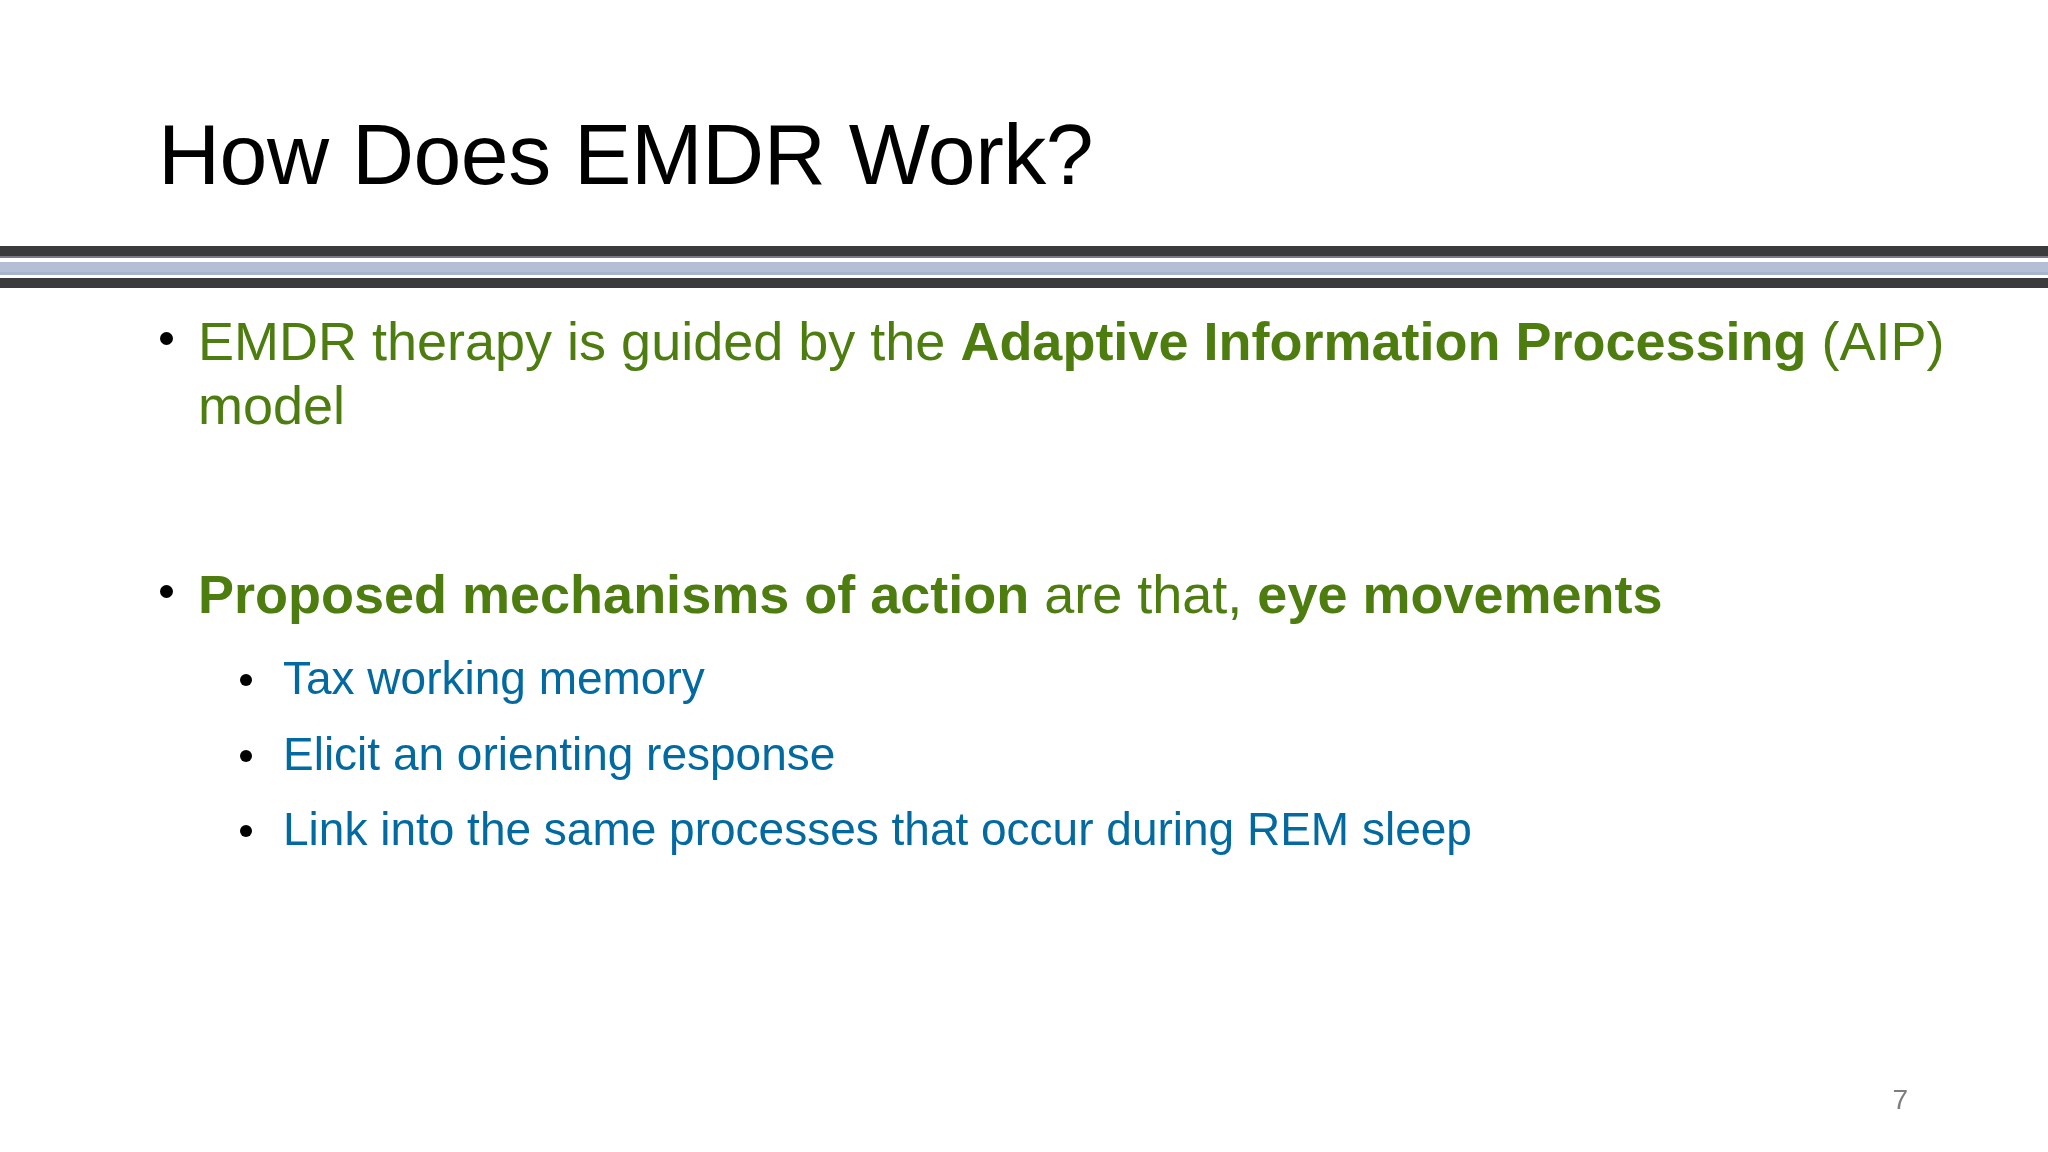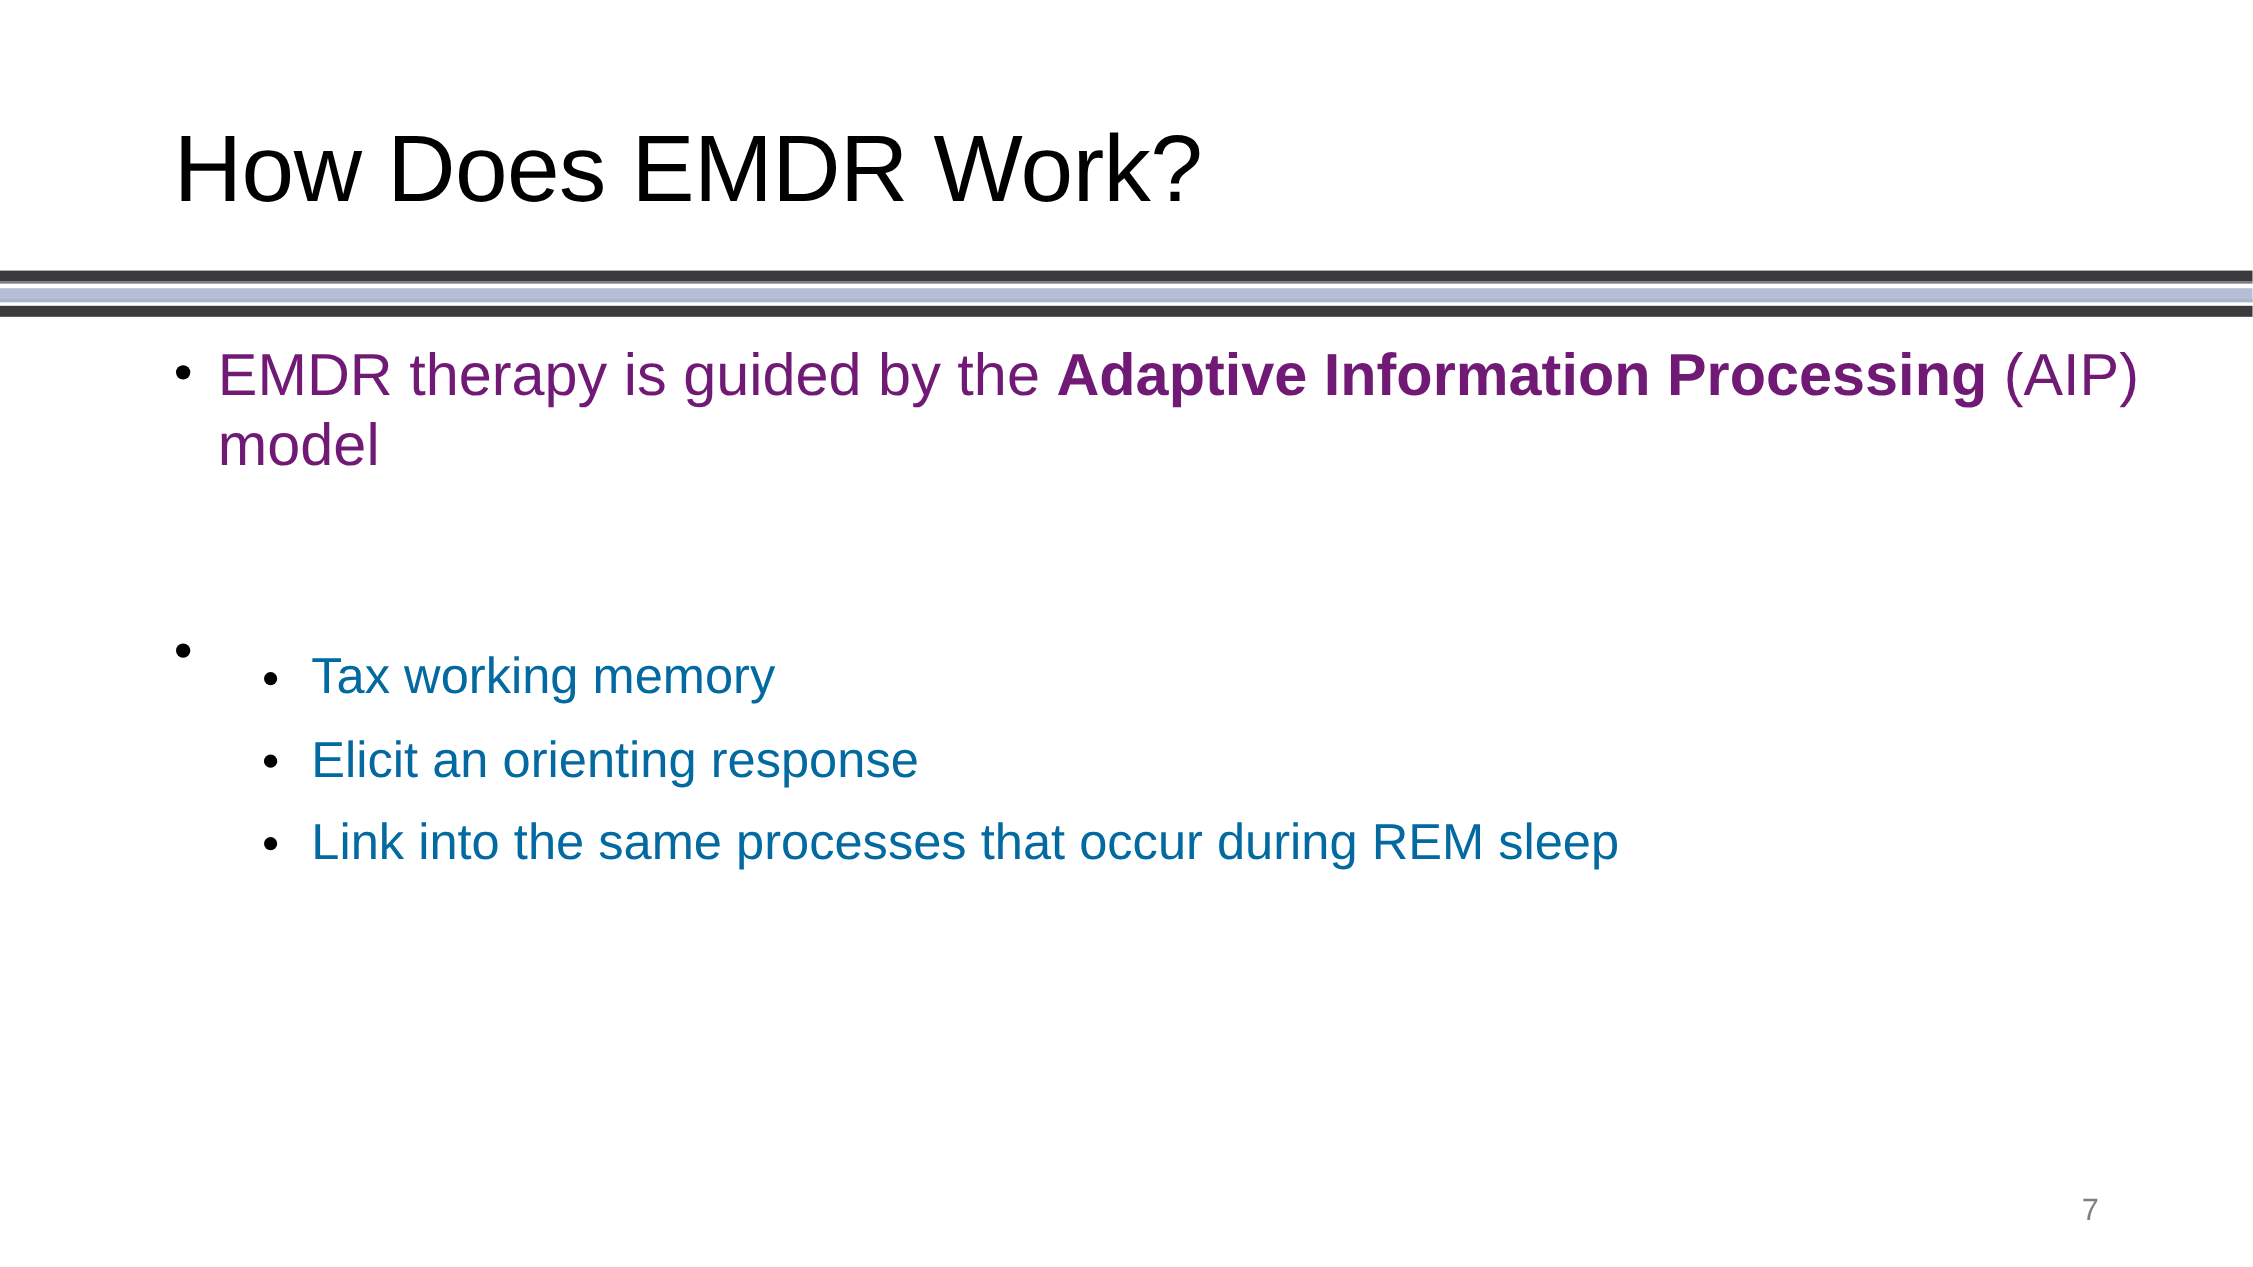--- a/index.html
+++ b/index.html
@@ -90,21 +90,21 @@
     left: 152px;
     top: 310px;
     width: 1800px;
   }
 
   .bullet-l1 {
     position: relative;
     padding-left: 46px;
     font-size: 54px;
     line-height: 1.18;
-    color: #701a75;
+    color: #4d7c0f;
     margin-bottom: 0;
   }
   .bullet-l1 > .dot {
     position: absolute;
     left: 8px;
     top: 0.40em;
     width: 13px;
     height: 13px;
     border-radius: 50%;
     background: #000000;
@@ -163,20 +163,21 @@
 
     <div class="bullet-l1">
       <span class="dot"></span>
       <span><span>EMDR therapy is guided by the </span><span class="b">Adaptive Information Processing</span><span> (AIP) model</span></span>
     </div>
 
     <div class="spacer-block"></div>
 
     <div class="bullet-l1">
       <span class="dot"></span>
+      <span><span class="b">Proposed mechanisms of action</span><span> are that, </span><span class="b">eye movements</span></span>
     </div>
 
     <div class="sub-list">
       <div class="bullet-l2">
         <span class="dot"></span>
         <span>Tax working memory</span>
       </div>
       <div class="bullet-l2">
         <span class="dot"></span>
         <span>Elicit an orienting response</span>

